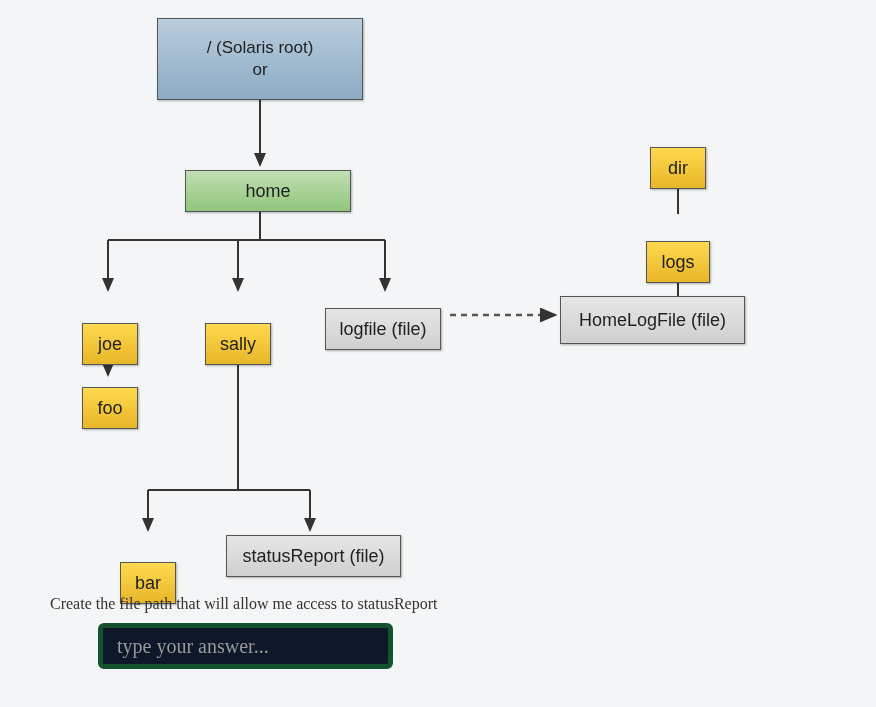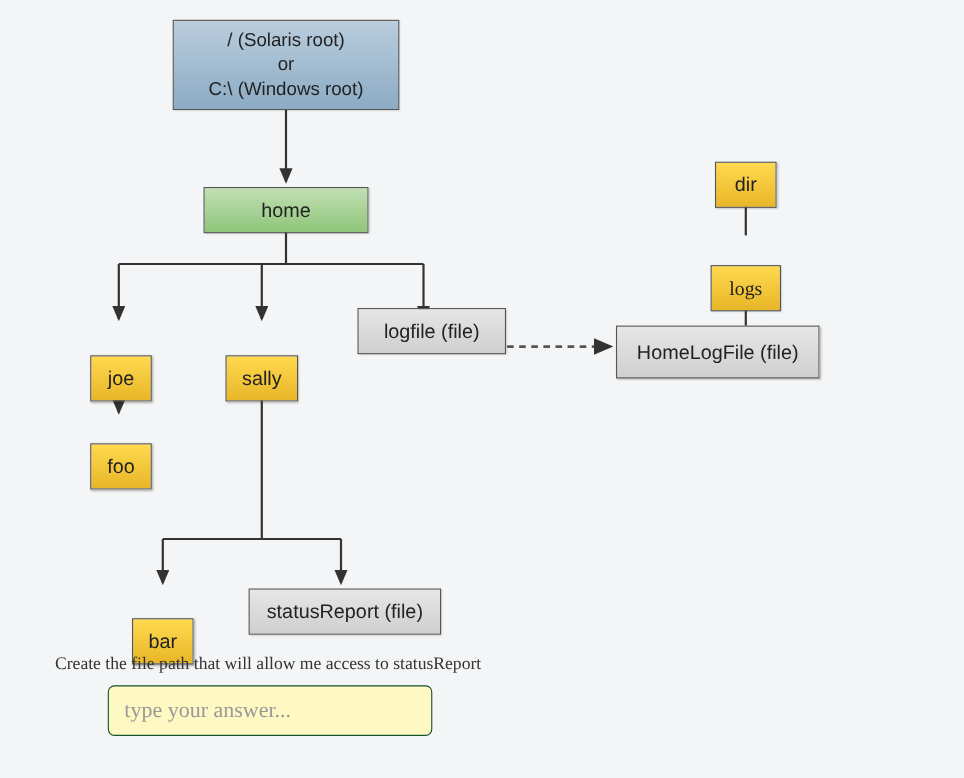--- a/index.html
+++ b/index.html
@@ -62,26 +62,26 @@
   }
   .question-text {
     font-size: 16px;
     color: #333;
     font-family: Georgia, 'Times New Roman', serif;
     margin-bottom: 10px;
   }
   .answer-input {
     width: 295px;
     height: 46px;
-    border: 1px solid #14532d;
+    border: 5px solid #14532d;
     border-radius: 6px;
     padding: 8px 14px;
     font-size: 20px;
     color: #888;
-    background: #fef9c3;
+    background: #0f172a;
     margin-left: 48px;
     font-family: Georgia, 'Times New Roman', serif;
   }
   .answer-input::placeholder { color: #999; }
 </style>
 </head>
 <body>
 
 <div class="canvas">
 
@@ -110,56 +110,55 @@
     <line x1="450" y1="315" x2="555" y2="315" stroke="#555" stroke-width="2.5" stroke-dasharray="6,5" marker-end="url(#arrow)"></line>
     
     <line x1="678" y1="158" x2="678" y2="214" stroke="#333" stroke-width="2"></line>
     
     <line x1="678" y1="255" x2="678" y2="296" stroke="#333" stroke-width="2"></line>
   </svg>
 
   <div class="node blue" style="left:157px; top:18px; width:206px; height:82px;">
     <span>/ (Solaris root)</span>
     <span>or</span>
-    <span>C:\ (Windows root)</span>
   </div>
 
-  <div class="node green" style="left:185px; top:170px; width:150px; height:40px;">
+  <div class="node green" style="left:185px; top:170px; width:166px; height:40px;">
     <span>home</span>
   </div>
 
   <div class="node yellow" style="left:82px; top:296px; width:56px; height:38px;">
     <span>joe</span>
   </div>
 
   <div class="node yellow" style="left:205px; top:296px; width:66px; height:38px;">
     <span>sally</span>
   </div>
 
-  <div class="node gray" style="left:325px; top:280px; width:135px; height:38px;">
+  <div class="node gray" style="left:325px; top:308px; width:116px; height:38px;">
     <span>logfile (file)</span>
   </div>
 
-  <div class="node yellow" style="left:82px; top:376px; width:56px; height:38px;">
+  <div class="node yellow" style="left:82px; top:360px; width:56px; height:38px;">
     <span>foo</span>
   </div>
 
   <div class="node yellow" style="left:120px; top:535px; width:56px; height:38px;">
     <span>bar</span>
   </div>
 
   <div class="node gray" style="left:226px; top:535px; width:175px; height:38px;">
     <span>statusReport (file)</span>
   </div>
 
   <div class="node yellow" style="left:650px; top:120px; width:56px; height:38px;">
     <span>dir</span>
   </div>
 
-  <div class="node yellow" style="left:646px; top:214px; width:64px; height:40px;font-family:Liberation Serif, serif;">
+  <div class="node yellow" style="left:646px; top:214px; width:64px; height:40px;">
     <span>logs</span>
   </div>
 
   <div class="node gray" style="left:560px; top:296px; width:185px; height:48px;">
     <span>HomeLogFile (file)</span>
   </div>
 
   <div class="question-area">
     <div class="question-text">Create the file path that will allow me access to statusReport</div>
     <input class="answer-input" type="text" placeholder="type your answer..." style="">

